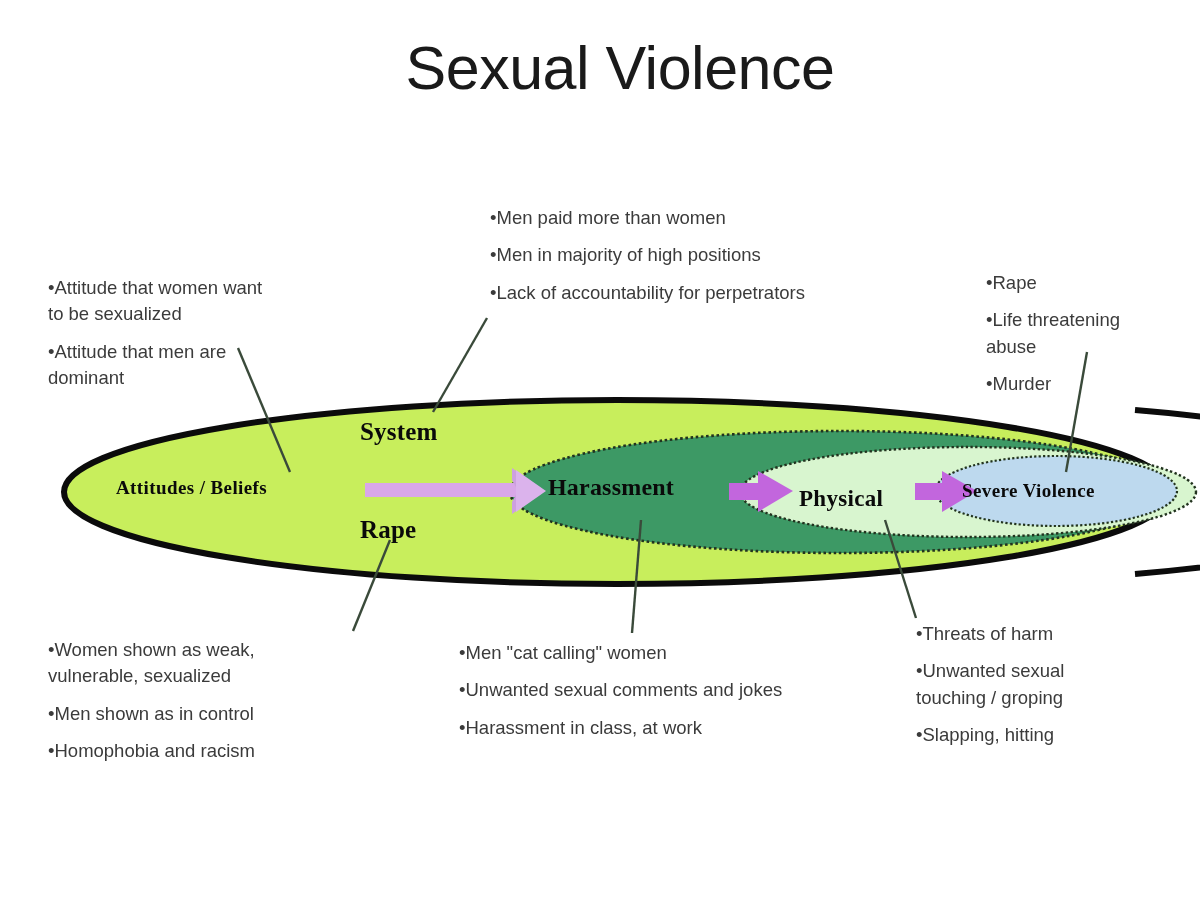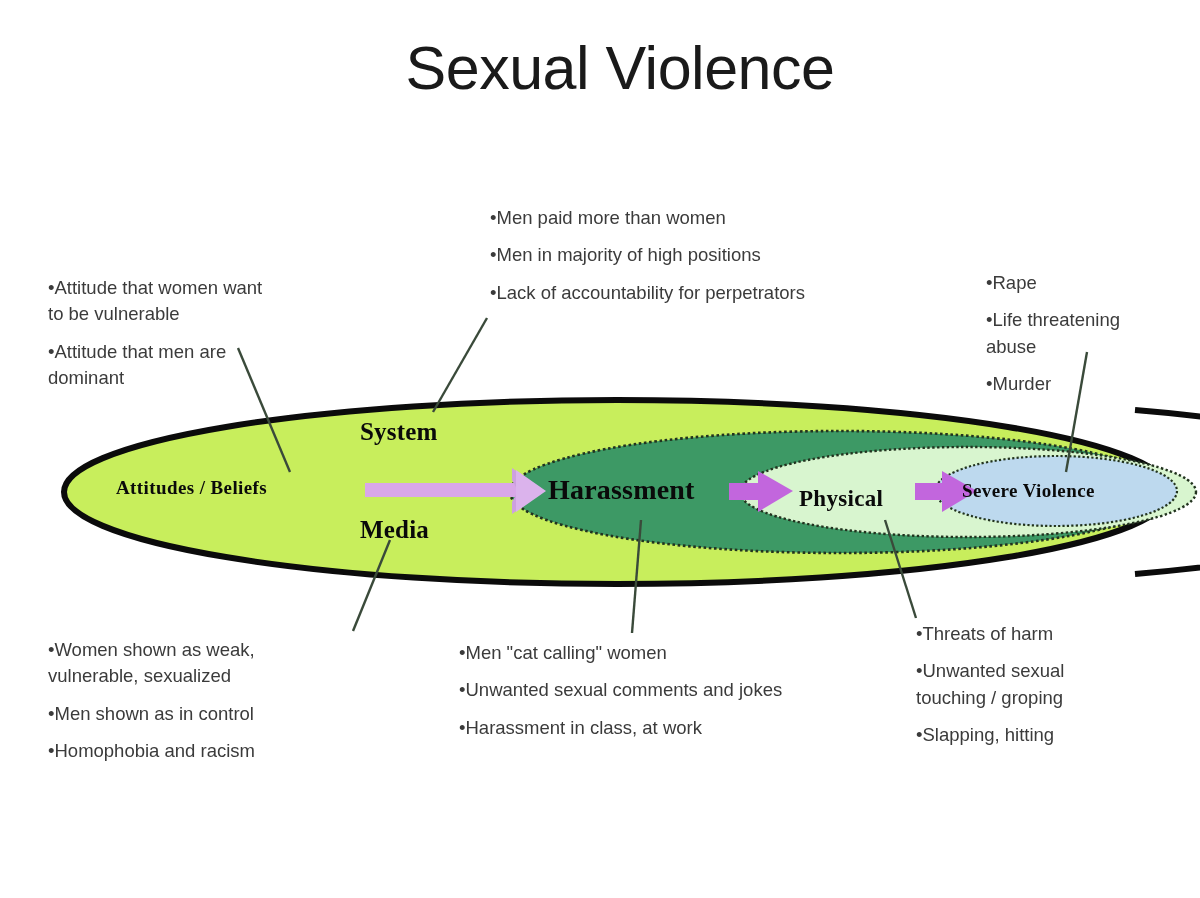--- a/index.html
+++ b/index.html
@@ -57,21 +57,21 @@
     position: absolute;
     font-family: Liberation Serif, serif;
     font-weight: bold;
     color: #0a0a0a;
     white-space: nowrap;
     text-align: right;
   }
   .lbl-attitudes { font-size: 19px; letter-spacing: 0.4px; }
   .lbl-system    { font-size: 25px; letter-spacing: 0.2px; }
   .lbl-media     { font-size: 25px; letter-spacing: 0.2px; }
-  .lbl-harass    { font-size: 28px; letter-spacing: 0.2px; }
+  .lbl-harass    { font-size: 24px; letter-spacing: 0.2px; }
   .lbl-physical  { font-size: 23px; letter-spacing: 0.3px; }
   .lbl-severe    { font-size: 19px; letter-spacing: 0.4px; }
 </style>
 </head>
 <body>
 
 <div id="page">
 
   <div class="page-title">Sexual Violence</div>
 
@@ -109,31 +109,31 @@
       <rect x="915" y="483" width="32" height="17" fill="#c266dd"></rect>
       <polygon points="942,471 977,491 942,512" fill="#c266dd"></polygon>
     </g>
 
   </svg>
 
   <div class="ellipse-label lbl-attitudes" style="left:116px; top:477px;">Attitudes / Beliefs</div>
 
   <div class="ellipse-label lbl-system" style="left:360px; top:418px;">System</div>
 
-  <div class="ellipse-label lbl-media" style="left:360px; top:516px;">Media</div>
+  <div class="ellipse-label lbl-media" style="left:360px; top:516px;">Rape</div>
 
   <div class="ellipse-label lbl-harass" style="left:548px; top:474px;">Harassment</div>
 
   <div class="ellipse-label lbl-physical" style="left:799px; top:486px;">Physical</div>
 
   <div class="ellipse-label lbl-severe" style="left:962px; top:480px;">Severe Violence</div>
 
   <div class="callout" style="left:48px; top:275px; width:300px;">
     <p class="bullet-line">•Attitude that women want
-to be vulnerable</p>
+to be sexualized</p>
     <p class="bullet-line">•Attitude that men are
 dominant</p>
   </div>
 
   <div class="callout" style="left:490px; top:205px; width:420px;">
     <p class="bullet-line">•Men paid more than women</p>
     <p class="bullet-line">•Men in majority of high positions</p>
     <p class="bullet-line">•Lack of accountability for perpetrators</p>
   </div>
 

